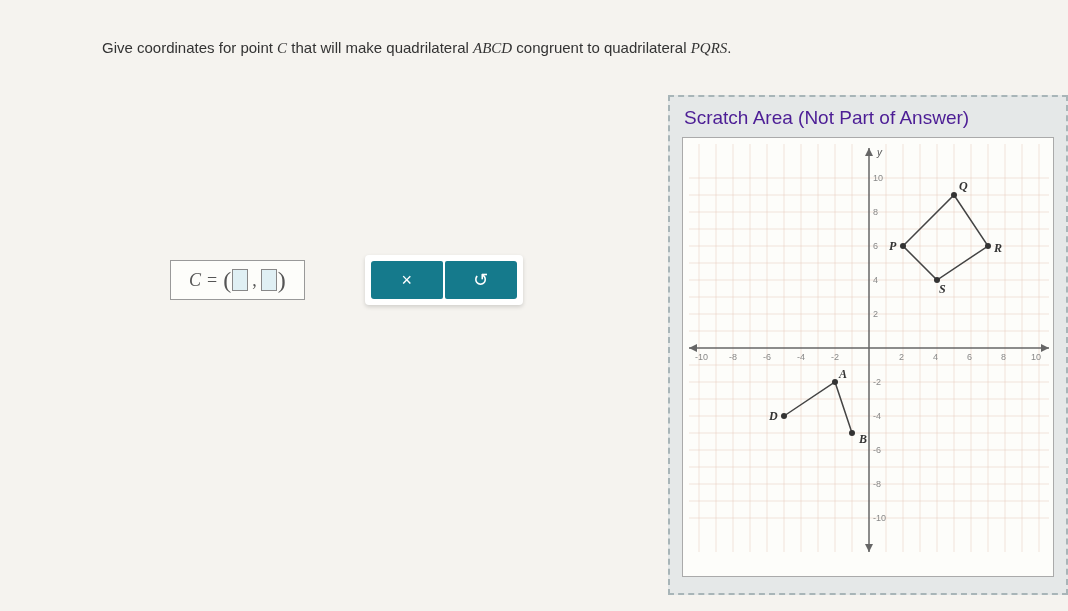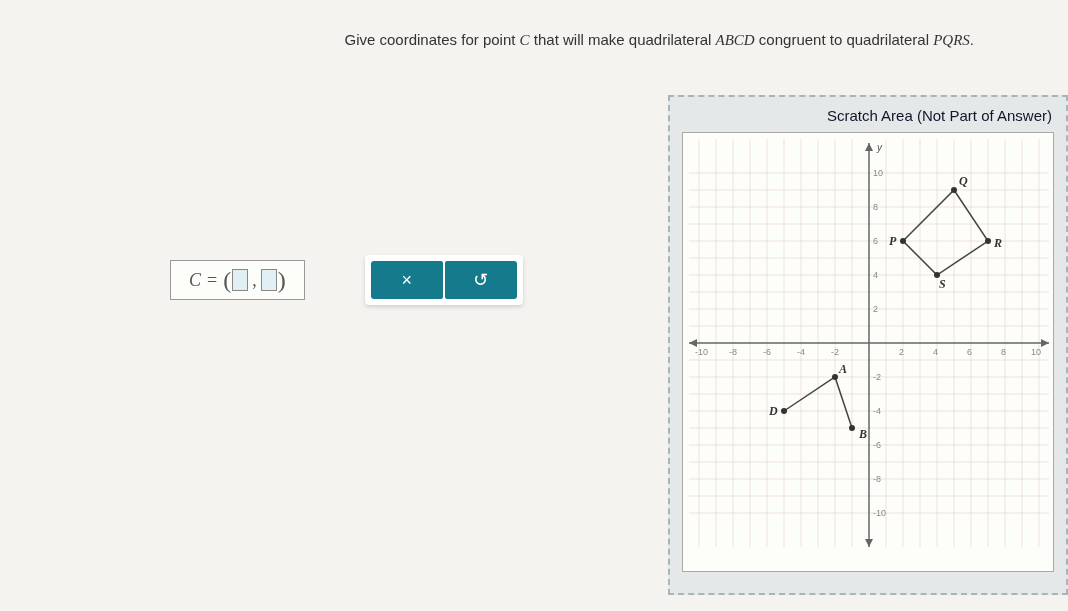--- a/index.html
+++ b/index.html
@@ -9,23 +9,22 @@
       width: 1068px;
       height: 611px;
       position: relative;
       color: #333;
       overflow: hidden;
     }
     .content {
       background: #f5f3ef;
       width: 100%;
       height: 100%;
-      padding: 4px;
+      padding: 12px;
       position: relative;
-      text-align: right;
     }
     .question-area {
       padding: 25px 90px 10px 90px;
     }
     .question-line {
       font-size: 15px;
       color: #333;
       margin-bottom: 16px;
       line-height: 1.4;
     }
@@ -95,22 +94,22 @@
       position: absolute;
       right: 0;
       top: 95px;
       width: 400px;
       height: 500px;
       border: 2px dashed #a8b5b8;
       background: #e5e8e8;
       padding: 0;
     }
     .scratch-title {
-      color: #0f172a;
-      font-size: 15px;
+      color: #4c1d95;
+      font-size: 19px;
       padding: 10px 14px 8px 14px;
     }
     .graph-box {
       margin: 0 12px;
       background: #fdfdfa;
       border: 1px solid #aaa;
       width: 372px;
       height: 440px;
       position: relative;
     }

